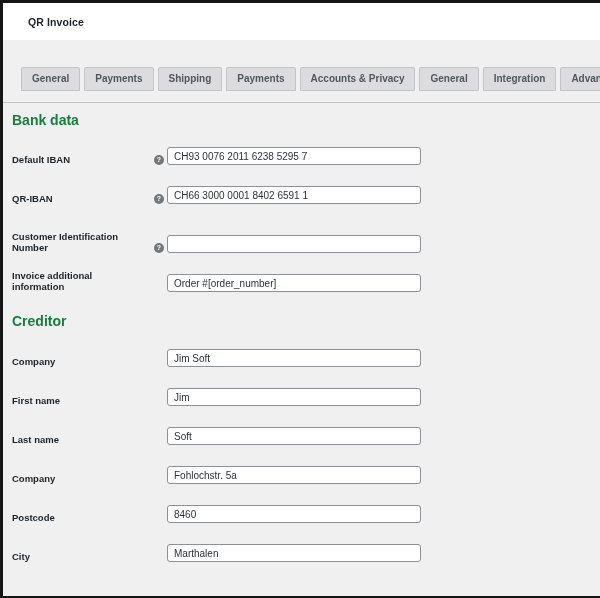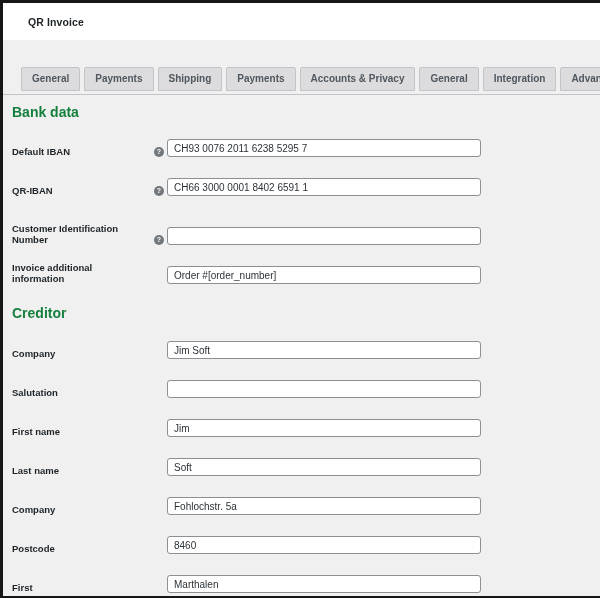--- a/index.html
+++ b/index.html
@@ -8,21 +8,21 @@
   .page {
     position:absolute; left:3px; top:3px; right:0; bottom:2px;
     background:#f0f0f1; overflow:hidden;
   }
   .header-bar {
     height:37px; background:#ffffff; display:flex; align-items:center; padding-left:25px;
   }
   .page-title { font-size:10.5px; font-weight:700; color:#1d2327; letter-spacing:.1px; }
 
   .tabs-wrapper {
-    padding:27px 0 4px 18px; border-bottom:1px solid #c3c4c7;
+    padding:27px 0 12px 18px; border-bottom:1px solid #c3c4c7;
     display:flex; align-items:flex-end; gap:4px;
   }
   .tab {
     display:inline-block; background:#dcdcde; border:1px solid #c3c4c7;
     color:#50575e; font-size:10px; font-weight:600; line-height:12px;
     padding:5px 10px; margin-bottom:-1px; border-radius:2px 2px 0 0;
     text-decoration:none; cursor:pointer; white-space:nowrap;
   }
 
   .content { padding:0 0 0 9px; }
@@ -38,21 +38,21 @@
     width:142px; font-size:9.5px; font-weight:600; color:#1d2327; line-height:11px;
     padding-right:8px;
   }
   .help-col { width:13px; display:flex; align-items:center; }
   .help-tip {
     width:10px; height:10px; border-radius:50%; background:#72777c; color:#ffffff;
     font-size:7px; font-weight:700; line-height:10px; text-align:center;
     display:inline-block; cursor:pointer;
   }
   .text-input {
-    width:314px; height:18px; background:#ffffff; border:1px solid #8c8f94;
+    width:254px; height:18px; background:#ffffff; border:1px solid #8c8f94;
     border-radius:3px; font-family:"Liberation Sans", sans-serif; font-size:10px;
     color:#2c3338; padding:0 6px; outline:none;
   }
 </style>
 </head>
 <body>
 
 <div class="page">
 
   <div class="header-bar">
@@ -106,25 +106,20 @@
     </div>
 
     <h2 class="section-heading second">Creditor</h2>
 
     <div class="form-row">
       <label class="field-label">Company</label>
       <span class="help-col"></span>
       <input type="text" class="text-input" value="Jim Soft" style="">
     </div>
 
-    <div class="form-row">
-      <label class="field-label">Salutation</label>
-      <span class="help-col"></span>
-      <input type="text" class="text-input" value="" style="">
-    </div>
 
     <div class="form-row">
       <label class="field-label">First name</label>
       <span class="help-col"></span>
       <input type="text" class="text-input" value="Jim" style="">
     </div>
 
     <div class="form-row">
       <label class="field-label">Last name</label>
       <span class="help-col"></span>
@@ -137,19 +132,19 @@
       <input type="text" class="text-input" value="Fohlochstr. 5a" style="">
     </div>
 
     <div class="form-row">
       <label class="field-label">Postcode</label>
       <span class="help-col"></span>
       <input type="text" class="text-input" value="8460" style="">
     </div>
 
     <div class="form-row">
-      <label class="field-label">First</label>
+      <label class="field-label">City</label>
       <span class="help-col"></span>
       <input type="text" class="text-input" value="Marthalen" style="">
     </div>
 
   </div>
 </div>
 
 </body></html>

